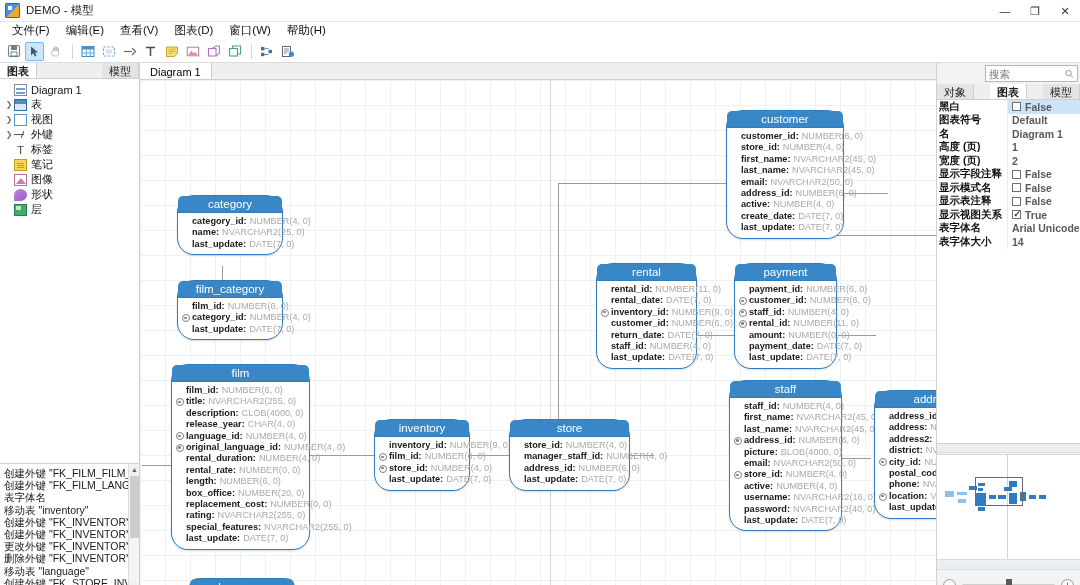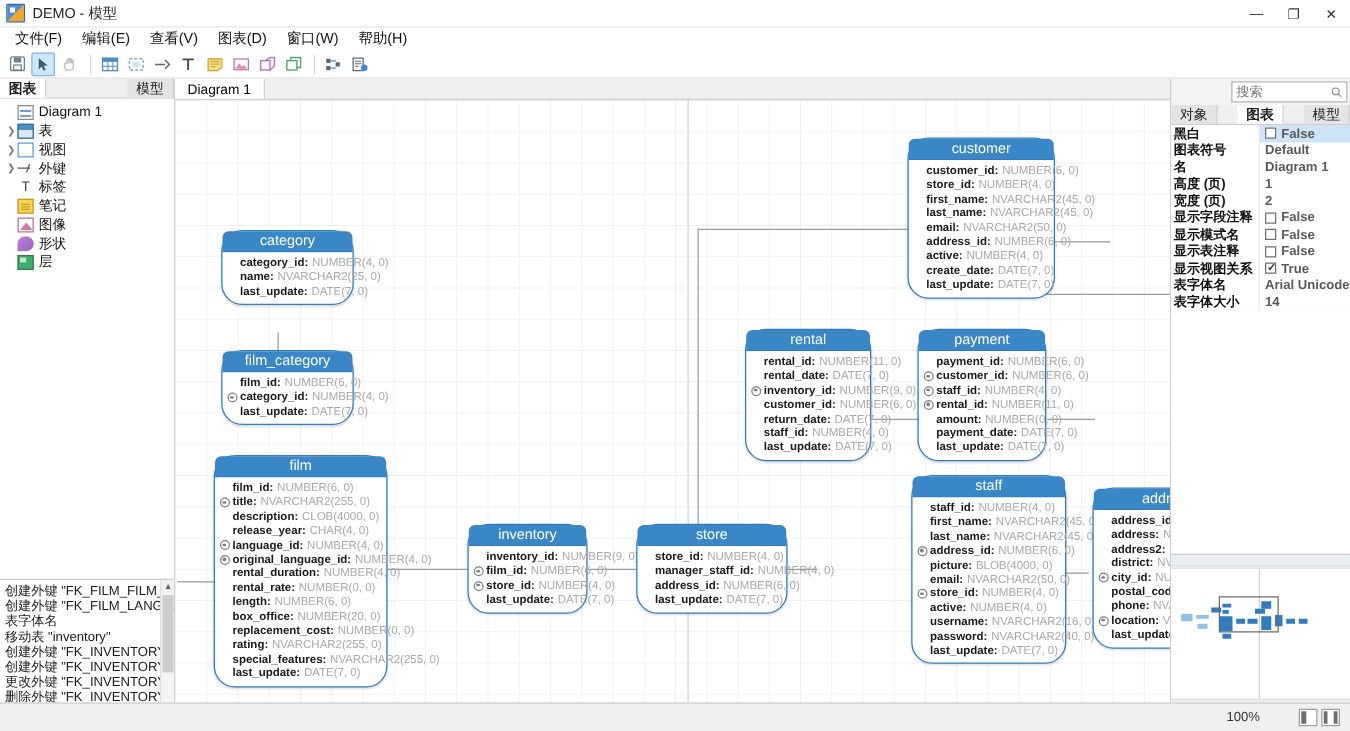--- a/index.html
+++ b/index.html
@@ -431,21 +431,21 @@
                 <span class="ert-name">create_date:</span>
                 <span class="ert-type">DATE(7, 0)</span>
               </div>
               <div class="ert-row">
                 <span class="ert-key"></span>
                 <span class="ert-name">last_update:</span>
                 <span class="ert-type">DATE(7, 0)</span>
               </div>
             </div>
           </div>
-          <div class="ertable" style="left: 37px; top: 104px; width: 106px;">
+          <div class="ertable" style="left: 37px; top: 115px; width: 106px;">
             <div class="ert-head">category</div>
             <div class="ert-body">
               <div class="ert-row">
                 <span class="ert-key"></span>
                 <span class="ert-name">category_id:</span>
                 <span class="ert-type">NUMBER(4, 0)</span>
               </div>
               <div class="ert-row">
                 <span class="ert-key"></span>
                 <span class="ert-name">name:</span>
@@ -676,21 +676,21 @@
                 <span class="ert-name">address_id:</span>
                 <span class="ert-type">NUMBER(6, 0)</span>
               </div>
               <div class="ert-row">
                 <span class="ert-key"></span>
                 <span class="ert-name">last_update:</span>
                 <span class="ert-type">DATE(7, 0)</span>
               </div>
             </div>
           </div>
-          <div class="ertable" style="left: 589px; top: 300px; width: 124px;">
+          <div class="ertable" style="left: 589px; top: 300px; width: 113px;">
             <div class="ert-head">staff</div>
             <div class="ert-body">
               <div class="ert-row">
                 <span class="ert-key"></span>
                 <span class="ert-name">staff_id:</span>
                 <span class="ert-type">NUMBER(4, 0)</span>
               </div>
               <div class="ert-row">
                 <span class="ert-key"></span>
                 <span class="ert-name">first_name:</span>
@@ -912,20 +912,13 @@
           <div class="zbtn">−</div>
           <div class="ztrack">
             <div class="zthumb"></div>
           </div>
           <div class="zbtn">+</div>
         </div>
       </div>
     </div>
   </div>
 
-  <div class="statusbar">
-    <div class="st-zoom">100%</div>
-    <div class="st-views">
-      <div class="stv a"></div>
-      <div class="stv b"></div>
-    </div>
-  </div>
 </div>
 
 </body></html>

